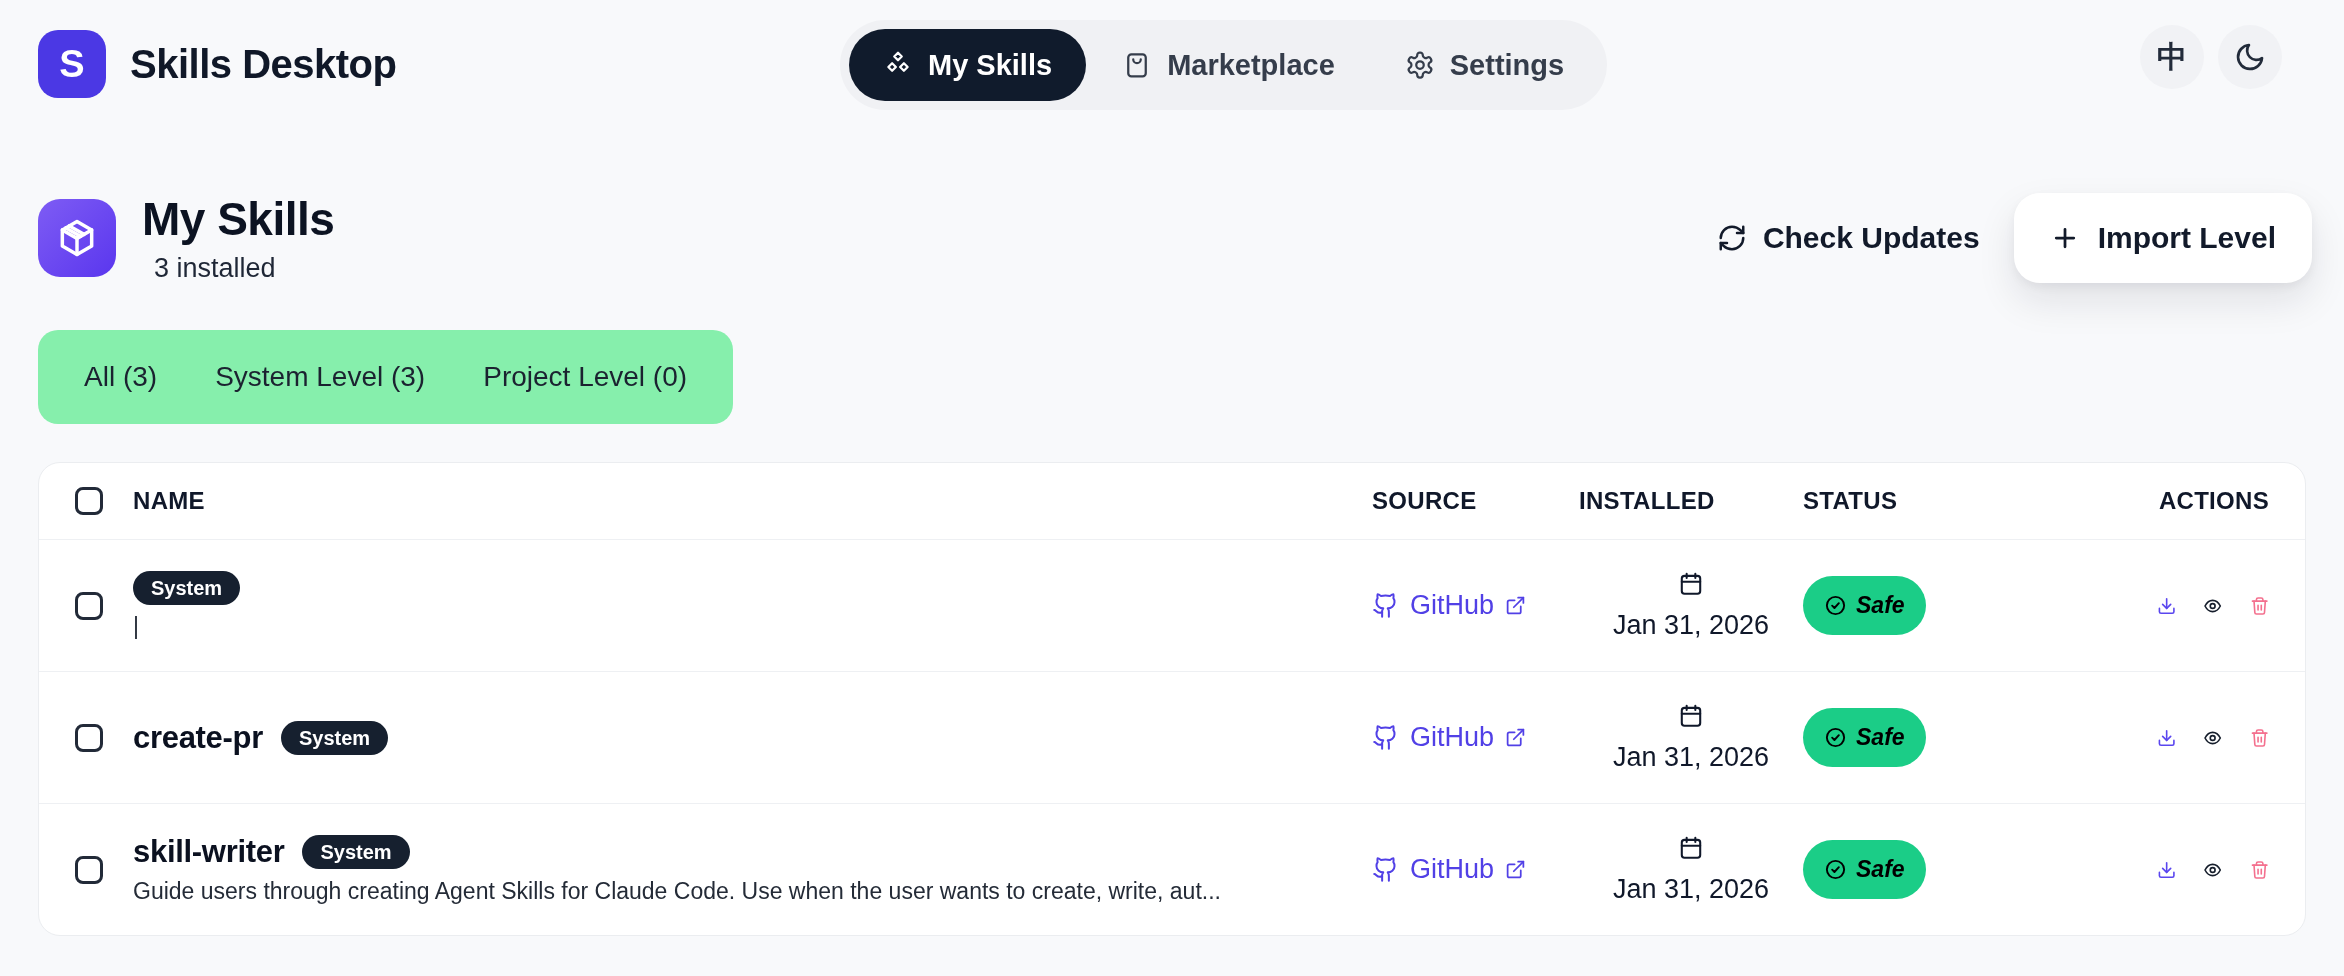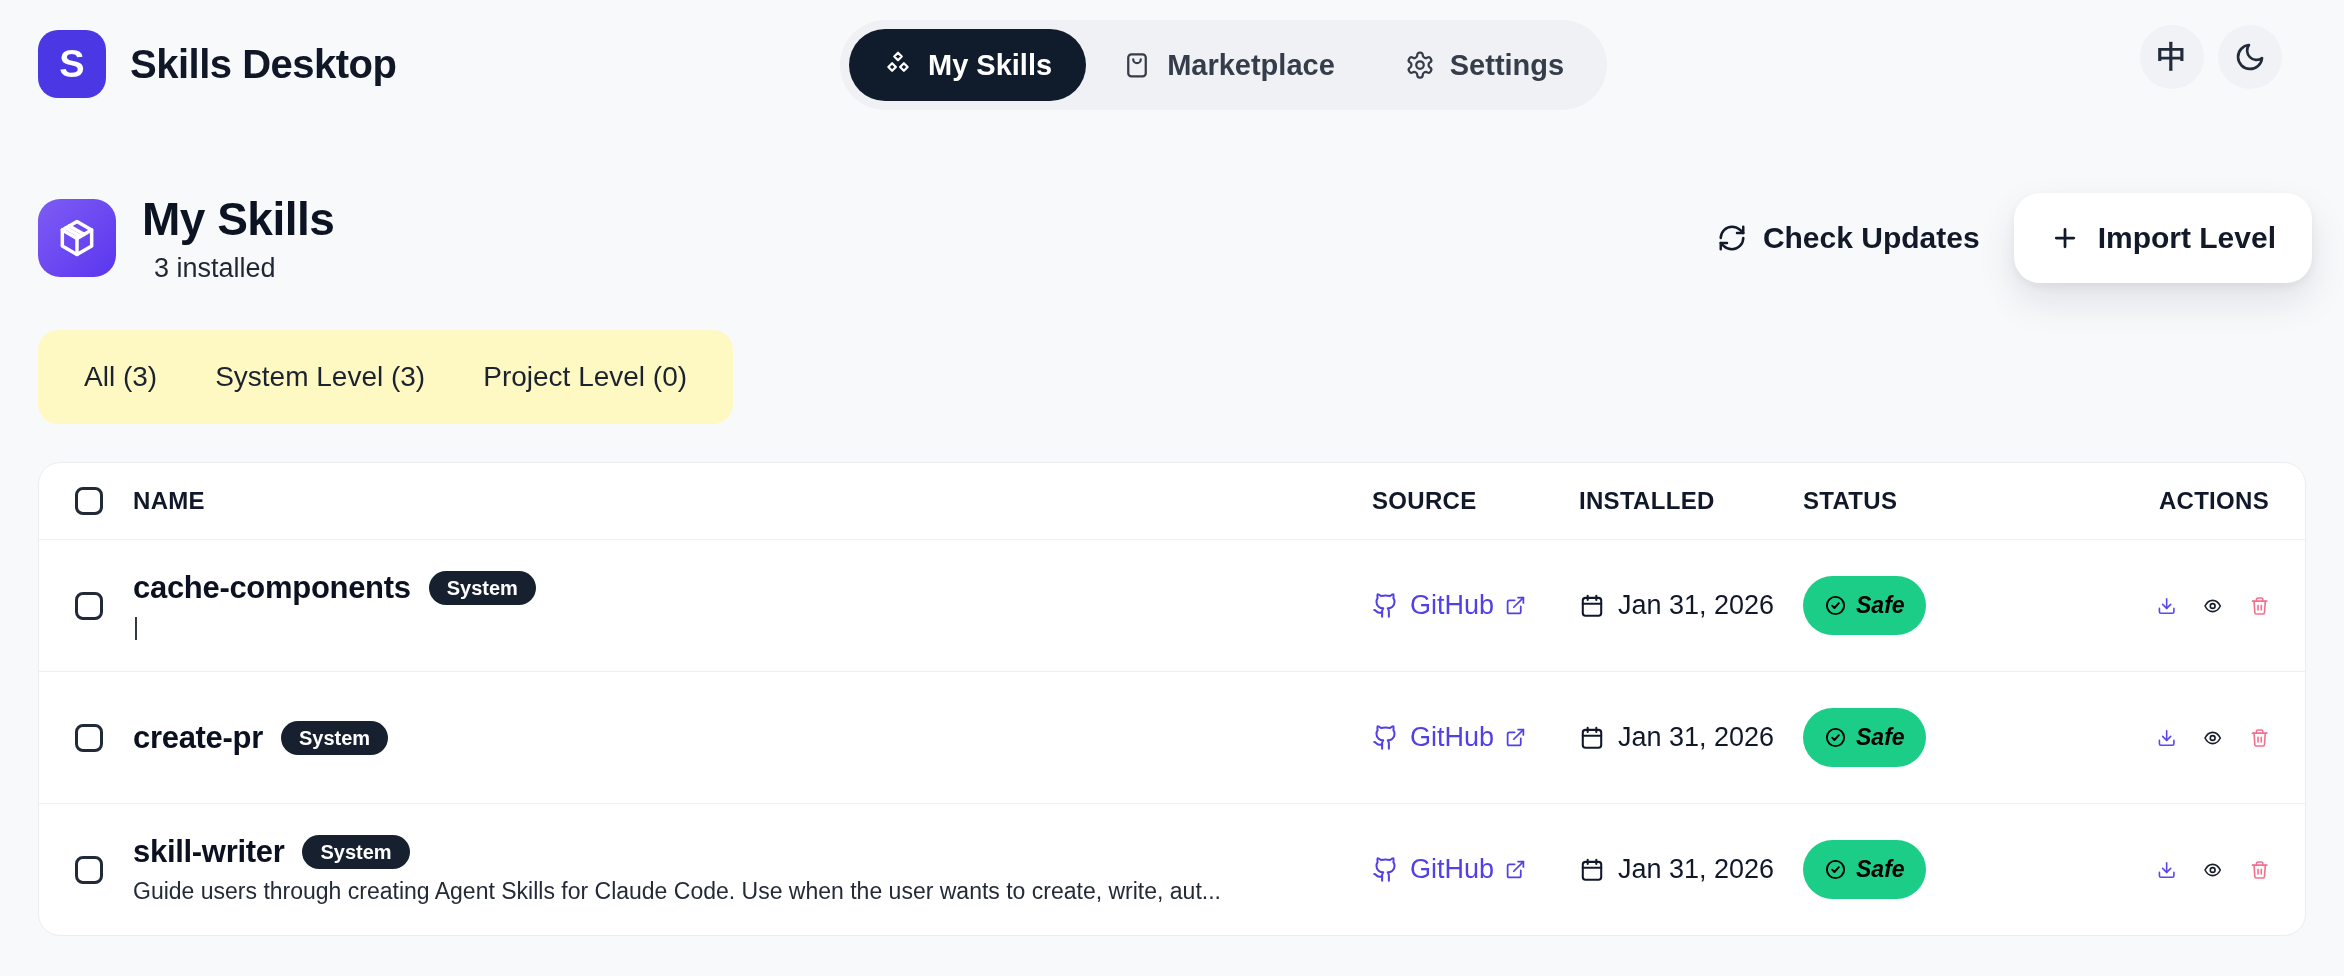--- a/index.html
+++ b/index.html
@@ -71,21 +71,21 @@
     background:#ffffff; border:none; border-radius:26px;
     padding:28px 36px;
     box-shadow:0 18px 38px rgba(15,23,42,.10), 0 4px 10px rgba(15,23,42,.05);
   }
   .btn-elevated svg { width:30px; height:30px; }
 
   
   .filterbar {
     margin:46px 38px 0;
     display:inline-flex; align-items:center; gap:58px;
-    background:#fef9c3; border-radius:20px; padding:31px 46px;
+    background:#86efac; border-radius:20px; padding:31px 46px;
   }
   .filter-item { font-size:28px; font-weight:500; color:#1b2230; cursor:default; }
 
   
   .table-card {
     margin:38px 38px 0;
     background:#ffffff;
     border:1.5px solid #ebedf0;
     border-radius:22px;
     overflow:hidden;
@@ -111,21 +111,21 @@
     background:#16202f; color:#ffffff; font-size:20px; font-weight:600;
     border-radius:999px; padding:7px 18px; line-height:1;
   }
   .desc {
     font-size:23px; color:#242b37; margin-top:8px;
     white-space:nowrap; overflow:hidden;
   }
   .source-cell { display:flex; align-items:center; gap:11px; color:#5140e6; font-size:27px; font-weight:500; }
   .source-cell svg.gh { width:27px; height:27px; }
   .source-cell svg.ext { width:21px; height:21px; }
-  .installed-cell { display:flex; align-items:center; gap:13px; font-size:27px; font-weight:500; color:#10182a; }
+  .installed-cell { display:flex; align-items:center; gap:13px; font-size:27px; font-weight:500; color:#10182a;flex-direction:column; }
   .installed-cell svg { width:26px; height:26px; color:#10182a; }
   .status-cell { }
   .safe-badge {
     display:inline-flex; align-items:center; gap:9px;
     background:#1bcd87; color:#000000;
     font-size:23px; font-weight:600;
     border-radius:999px; padding:18px 21px; line-height:1;font-style:italic;
   }
   .safe-badge svg { width:23px; height:23px; }
   .actions-cell { display:flex; justify-content:flex-end; align-items:center; gap:27px; }
@@ -240,21 +240,20 @@
     <div class="th">STATUS</div>
     <div class="th th-actions">ACTIONS</div>
   </div>
 
   <div class="tgrid trow">
     <div>
         <div class="checkbox"></div>
       </div>
     <div class="name-cell">
       <div class="name-line">
-        <span class="skill-name">cache-components</span>
         <span class="sys-badge">System</span>
       </div>
       <div class="desc">|</div>
     </div>
     <div class="source-cell">
       <svg class="gh" viewBox="0 0 24 24" fill="none" stroke="currentColor" stroke-width="1.8" stroke-linecap="round" stroke-linejoin="round">
         <path d="M15 22v-4a4.8 4.8 0 0 0-1-3.5c3 0 6-2 6-5.5.08-1.25-.27-2.48-1-3.5.28-1.15.28-2.35 0-3.5 0 0-1 0-3 1.5-2.64-.5-5.36-.5-8 0C6 2 5 2 5 2c-.3 1.15-.3 2.35 0 3.5A5.403 5.403 0 0 0 4 9c0 3.5 3 5.5 6 5.5-.39.49-.68 1.05-.85 1.65-.17.6-.22 1.23-.15 1.85v4"></path>
         <path d="M9 18c-4.51 2-5-2-7-2"></path>
       </svg>
       <span>GitHub</span>

